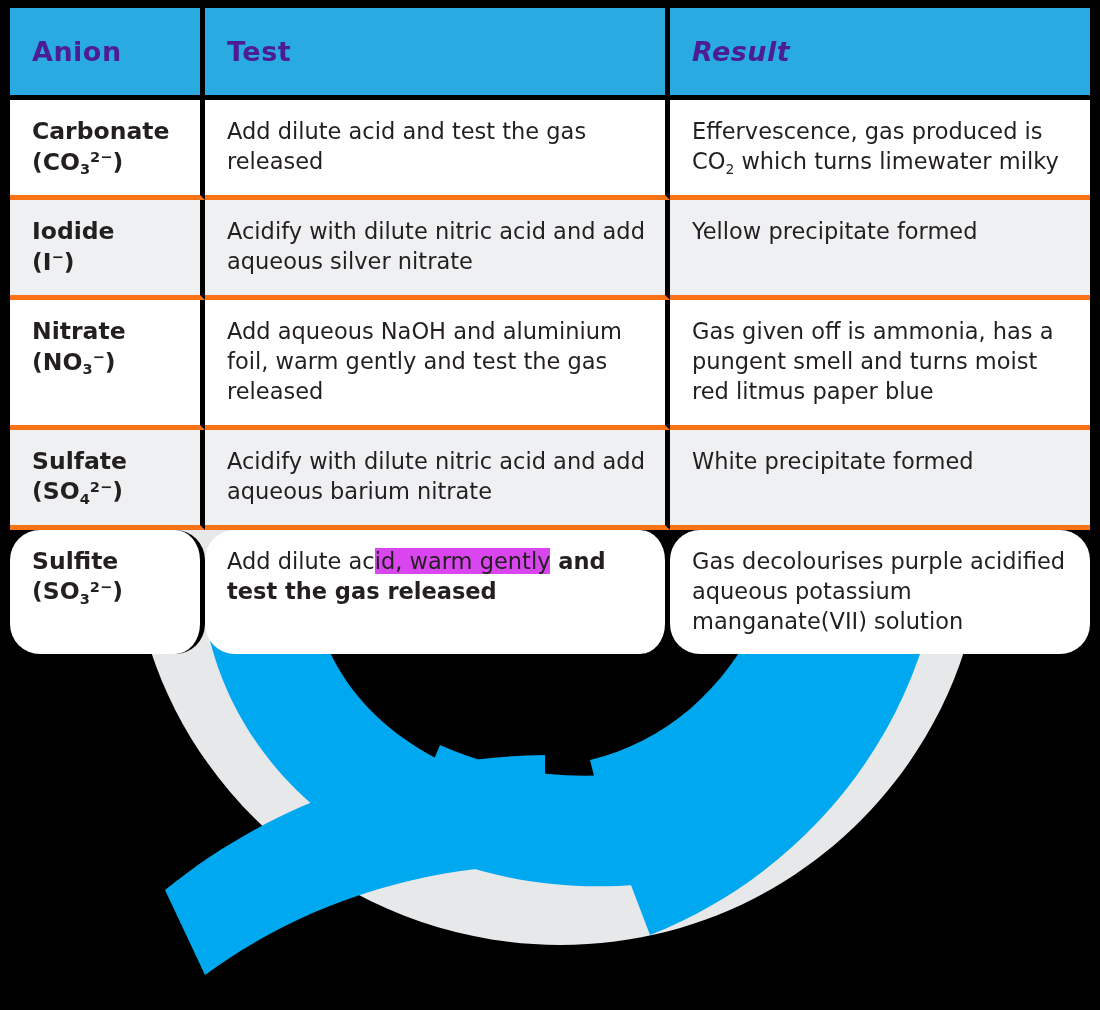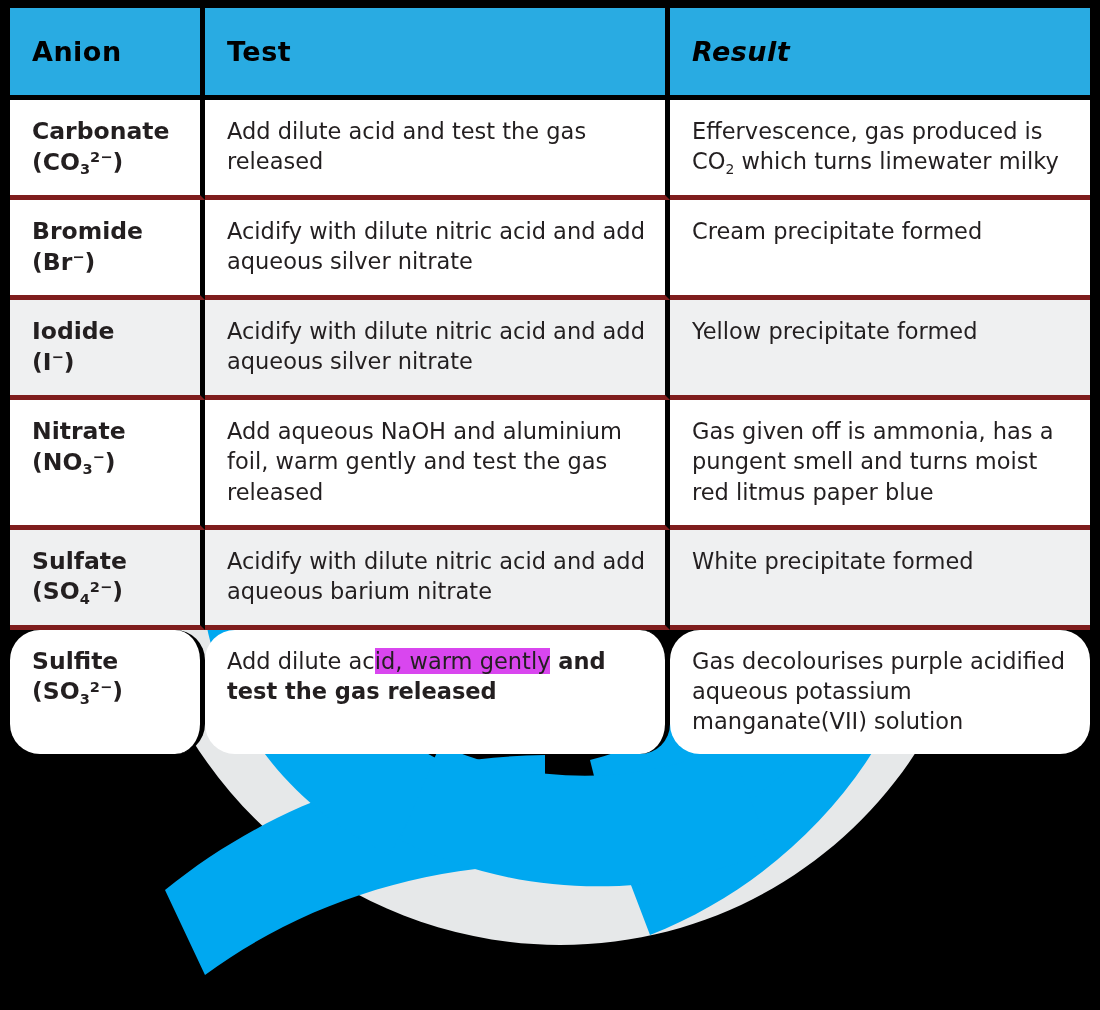--- a/index.html
+++ b/index.html
@@ -40,40 +40,40 @@
     width: 1080px;
     table-layout: fixed;
   }
 
   table.anion-table col.c-anion { width: 195px; }
   table.anion-table col.c-test  { width: 465px; }
   table.anion-table col.c-result{ width: 420px; }
 
   thead th {
     background: #29ABE2;
-    color: #000000;
+    color: #4c1d95;
     text-align: left;
     font-size: 27px;
     font-weight: 700;
     letter-spacing: 0.5px;
     padding: 28px 22px 28px 22px;
     vertical-align: middle;
     border-right: 5px solid #000000;
     border-bottom: 5px solid #000000;
   }
   thead th:last-child { border-right: none; font-style: italic; }
 
   tbody td {
     font-size: 22.5px;
     line-height: 1.34;
     color: #231f20;
     vertical-align: top;
     padding: 16px 20px 18px 22px;
     border-right: 5px solid #000000;
-    border-bottom: 5px solid #7f1d1d;
+    border-bottom: 5px solid #f97316;
     background: #ffffff;
   }
   tbody td:last-child { border-right: none; margin-left: 24px; }
   tbody tr:last-child td { border-bottom: none; border-radius: 30px; }
 
   tbody tr.alt td { background: #eff0f1; }
 
   td.anion-cell {
     font-weight: 700;
     font-size: 23.5px;
@@ -127,28 +127,20 @@
       <tr>
         <td class="anion-cell">
           <span>Carbonate</span><br>
           <span class="formula"><span>(CO</span><sub>3</sub><sup>2−</sup><span>)</span></span>
         </td>
         <td>Add dilute acid and test the gas released</td>
         <td><span>Effervescence, gas produced is CO</span><sub>2</sub><span> which turns limewater milky</span></td>
       </tr>
 
 
-      <tr>
-        <td class="anion-cell">
-          <span>Bromide</span><br>
-          <span class="formula"><span>(Br</span><sub></sub><sup>−</sup><span>)</span></span>
-        </td>
-        <td>Acidify with dilute nitric acid and add aqueous silver nitrate</td>
-        <td>Cream precipitate formed</td>
-      </tr>
 
       <tr class="alt">
         <td class="anion-cell">
           <span>Iodide</span><br>
           <span class="formula"><span>(I</span><sub></sub><sup>−</sup><span>)</span></span>
         </td>
         <td>Acidify with dilute nitric acid and add aqueous silver nitrate</td>
         <td>Yellow precipitate formed</td>
       </tr>
 

